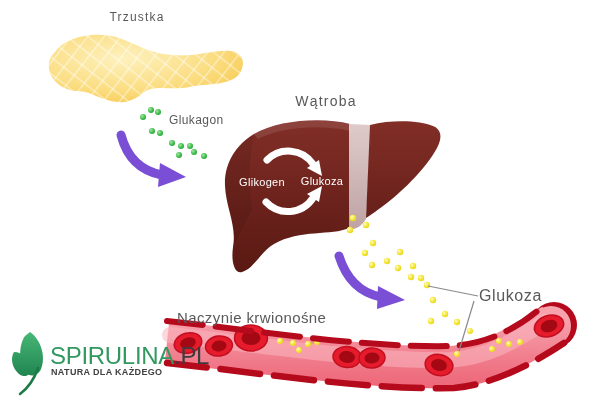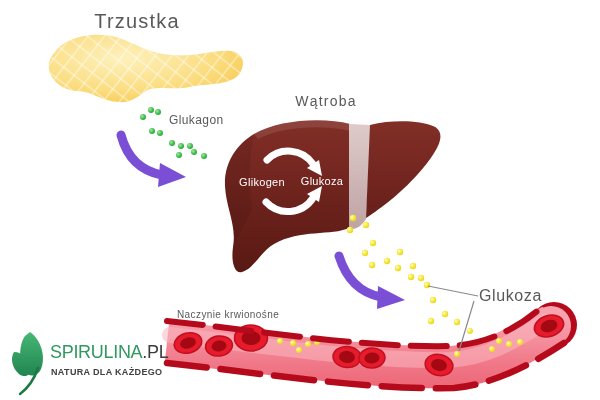--- a/index.html
+++ b/index.html
@@ -2,30 +2,30 @@
 <html><head>
 <meta charset="utf-8">
 <style>
   html,body{margin:0;padding:0;background:#ffffff;}
   .stage{
     position:relative;width:600px;height:400px;background:#ffffff;
     overflow:hidden;font-family:"Liberation Sans",sans-serif;
   }
   .stage svg{position:absolute;left:0;top:0;}
   .lbl{position:absolute;color:#58595b;white-space:nowrap;}
-  .title{font-size:20px;letter-spacing:1.2px;transform:translateX(-50%);}
+  .title{font-size:12px;letter-spacing:1.2px;transform:translateX(-50%);}
   #pancreas-title{left:137px;top:10px;}
   #liver-title{left:326px;top:93px;font-size:14px;}
   #glucagon-label{left:169px;top:113px;font-size:12px;letter-spacing:.4px;}
-  #vessel-label{left:177px;top:309px;font-size:10px;letter-spacing:.4px;}
+  #vessel-label{left:177px;top:309px;font-size:15px;letter-spacing:.4px;}
   #glucose-blood-label{left:479px;top:287px;font-size:16px;letter-spacing:.6px;}
   .cycle-lbl{position:absolute;color:#ffffff;font-size:11px;letter-spacing:.3px;transform:translate(-50%,-50%);}
   #glycogen-label{left:262px;top:182px;}
   #glucose-cycle-label{left:322px;top:181px;}
-  .logo-text{position:absolute;left:50px;top:342px;font-size:18px;letter-spacing:-0.3px;}
+  .logo-text{position:absolute;left:50px;top:342px;font-size:24px;letter-spacing:-0.3px;}
   .logo-brand{color:#31985f;}
   .logo-suffix{color:#3c3c3e;}
   .logo-tagline{position:absolute;left:51px;top:367px;font-size:9px;font-weight:bold;
     letter-spacing:.35px;color:#414143;text-align:center;}
 </style>
 </head>
 <body>
 
 <div class="stage">
 

